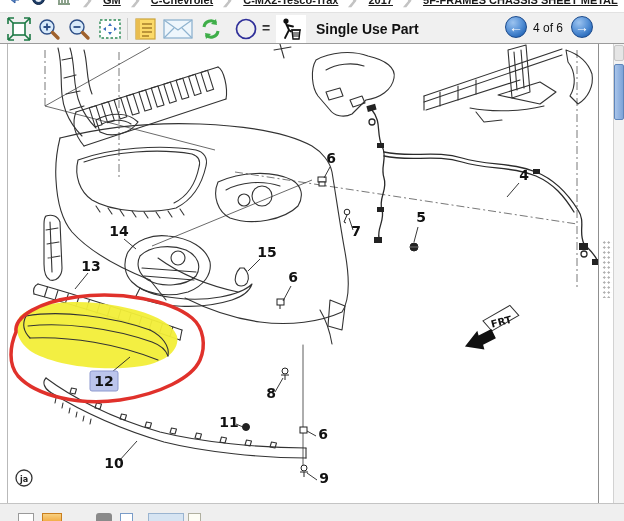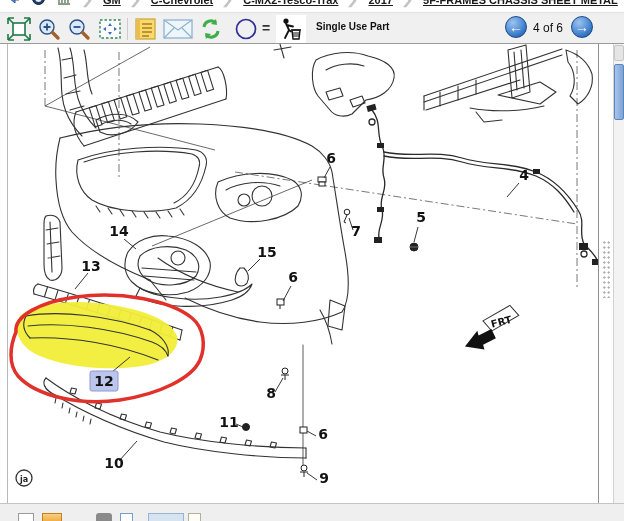--- a/index.html
+++ b/index.html
@@ -12,21 +12,21 @@
   .crumb-link{font-size:11px;font-weight:bold;color:#1a1a1a;text-decoration:underline;margin:0 4px;}
   .crumb-sep{font-size:12px;color:#c3c3c3;font-weight:bold;margin:0 6px;transform:skewX(-10deg);}
   .crumb-ico{margin:0 5px;display:inline-block;}
 
   
   #toolbar{position:absolute;left:0;top:12px;width:624px;height:32px;background:#f0f0f0;
            border-top:1px solid #e2e2e2;border-bottom:1px solid #9b9b9b;box-sizing:border-box;}
   .tbico{position:absolute;top:3px;width:26px;height:26px;display:flex;align-items:center;justify-content:center;}
   .tbsep{position:absolute;top:5px;width:1px;height:22px;background:#cbcbcb;}
   #legend-eq{position:absolute;left:262px;top:7px;font-size:14px;font-weight:bold;color:#333;}
-  #legend-label{position:absolute;left:316px;top:8px;font-size:10px;font-weight:bold;color:#111;}
+  #legend-label{position:absolute;left:316px;top:8px;font-size:14px;font-weight:bold;color:#111;}
   .navbtn{position:absolute;top:3px;width:22px;height:22px;border-radius:50%;
           background:radial-gradient(circle at 35% 28%, #9cc3ef 0%, #5a94d8 45%, #2e6fbe 75%, #1c4f94 100%);
           border:1px solid #1b4a8c;box-sizing:border-box;color:#fff;font-size:14px;font-weight:bold;
           display:flex;align-items:center;justify-content:center;line-height:1;}
   #pager-text{position:absolute;left:533px;top:8px;font-size:12px;color:#111;}
 
   
   #main{position:absolute;left:0;top:44px;width:624px;height:459px;background:#fff;}
   #left-border{position:absolute;left:7px;top:0;width:1px;height:459px;background:#b9b9b9;}
   #right-border{position:absolute;left:598px;top:0;width:1px;height:459px;background:#8f8f8f;}

